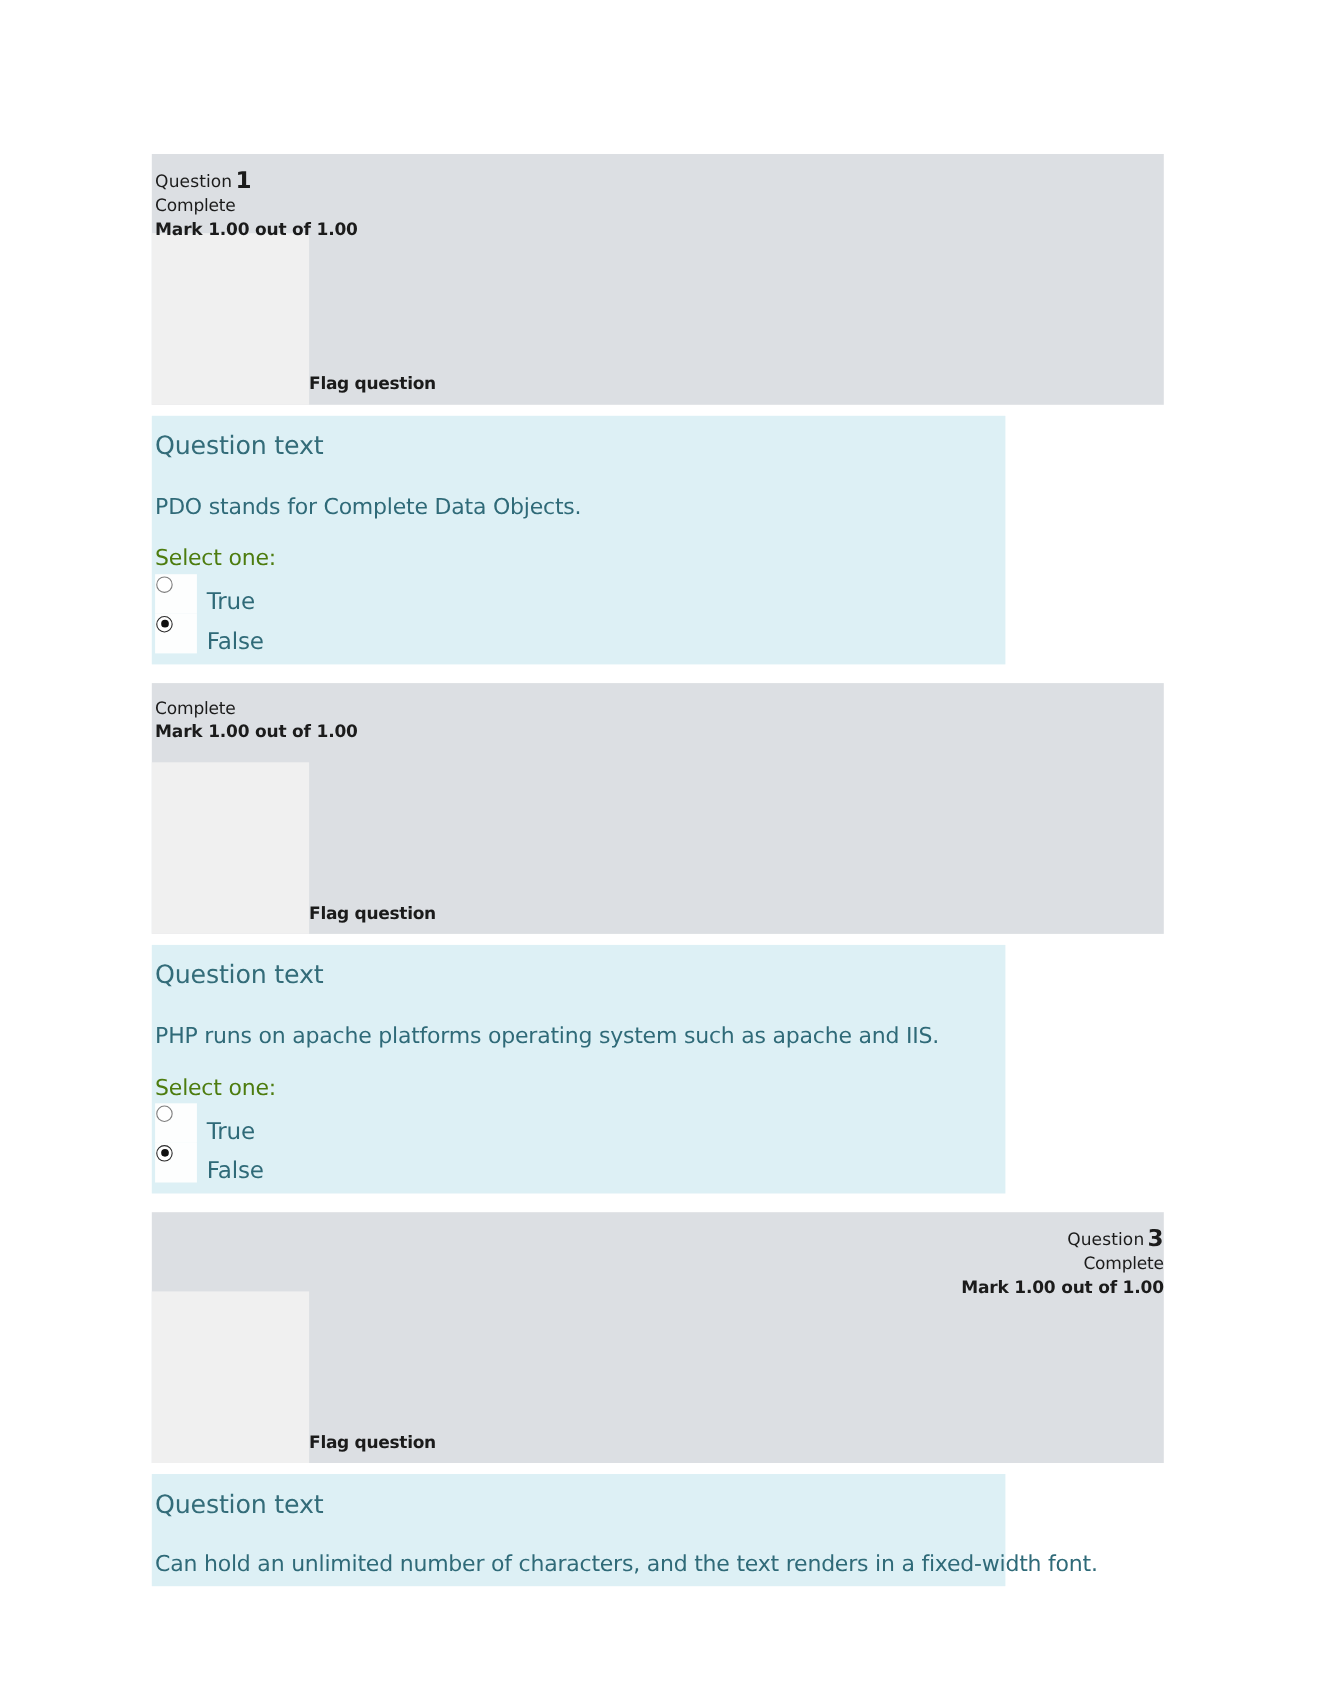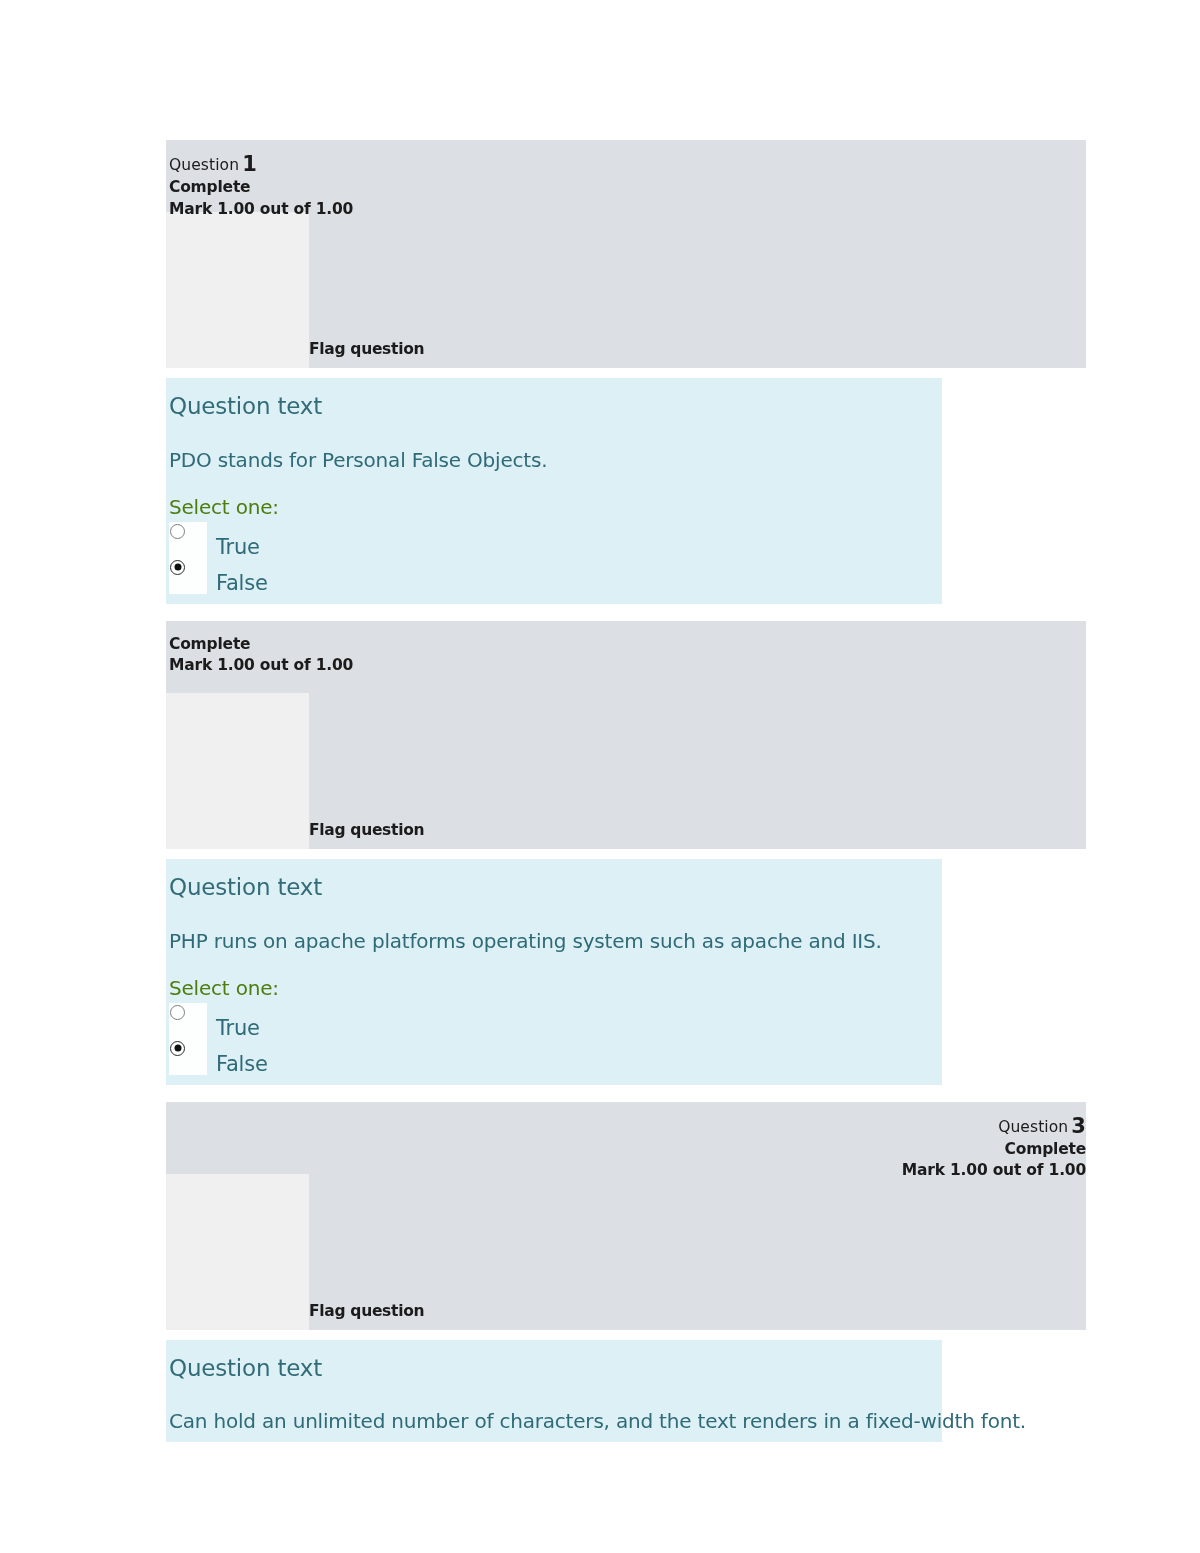--- a/index.html
+++ b/index.html
@@ -12,21 +12,20 @@
     height: 1553px;
     font-family: "DejaVu Sans", sans-serif;
     position: relative;
     overflow: hidden;
   }
   .page {
     position: absolute;
     left: 138px;
     top: 0;
     width: 920px;
-    margin-left: 28px;
   }
 
   
   .q-info {
     position: relative;
     background: #dcdfe3;
     width: 920px;
     box-sizing: border-box;
     padding: 12px 0 0 0;
     color: #1b1b1b;
@@ -50,21 +49,21 @@
     white-space: nowrap;
   }
   .q-no .q-no-num {
     font-size: 21px;
     font-weight: bold;
     vertical-align: -1px;
     margin-left: 3px;
   }
   .q-state {
     font-size: 15.5px;
-    font-weight: bold;
+    font-weight: normal;
     line-height: 1.45;
     letter-spacing: -0.2px;
   }
   .q-mark {
     font-size: 15.5px;
     font-weight: bold;
     line-height: 1.35;
     letter-spacing: -0.2px;
   }
   .q-flag-row {
@@ -181,21 +180,21 @@
     </div>
     <div class="q-flag-row" style="position:absolute;left:0;bottom:6px;width:100%;">
       <div class="q-flag">Flag question</div>
     </div>
   </div>
 
   <div class="gap"></div>
 
   <div class="q-body">
     <div class="q-body-title">Question text</div>
-    <div class="q-body-stem">PDO stands for Personal False Objects.</div>
+    <div class="q-body-stem">PDO stands for Complete Data Objects.</div>
     <div class="q-select-label">Select one:</div>
     <div class="answer-row">
       <div class="radio-cell">
         <span class="radio"></span>
       </div>
       <span class="answer-label">True</span>
     </div>
     <div class="answer-row">
       <div class="radio-cell">
         <span class="radio checked"></span>

